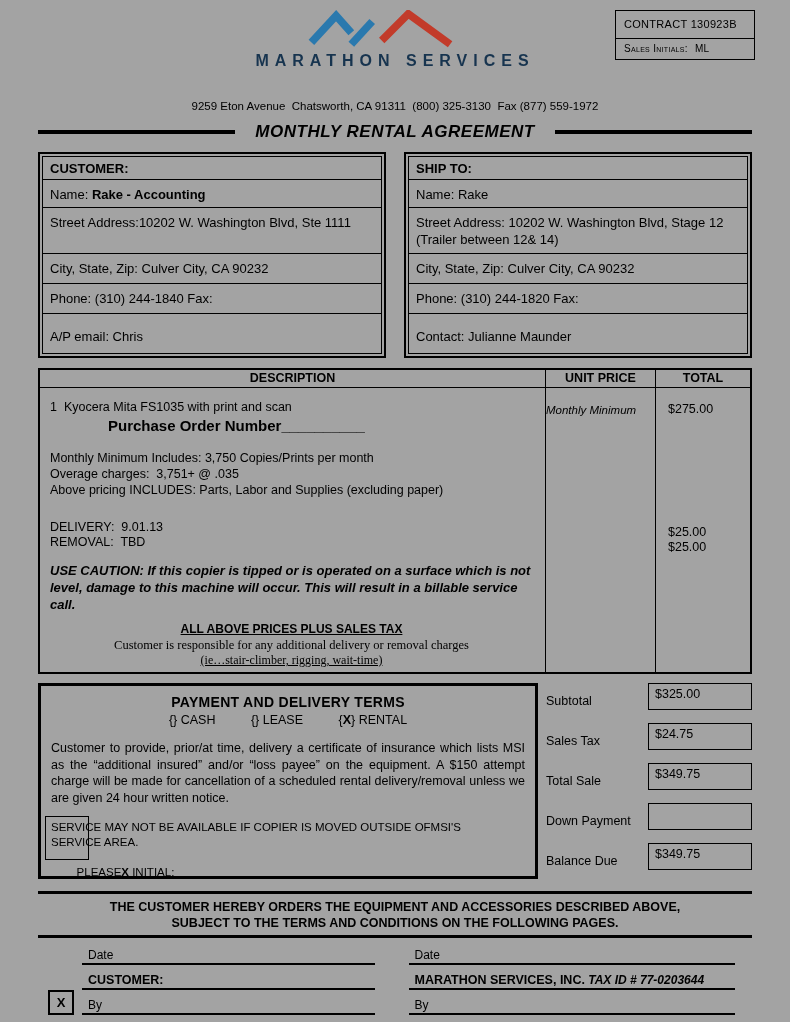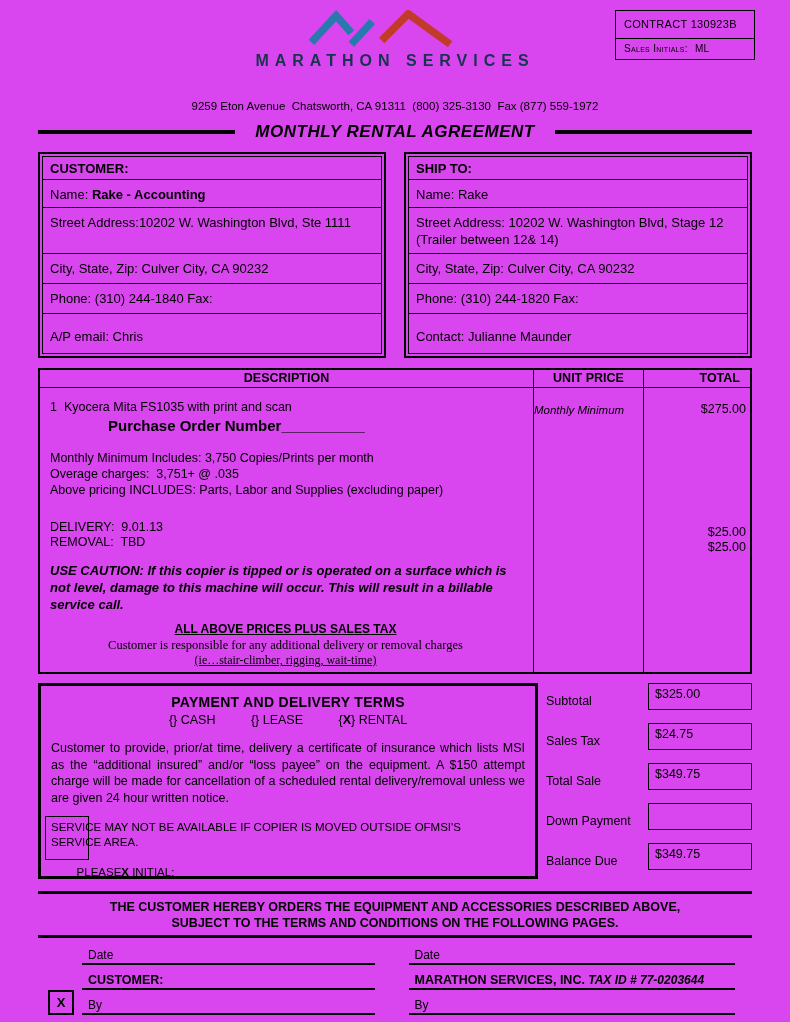--- a/index.html
+++ b/index.html
@@ -1,18 +1,18 @@
 <!DOCTYPE html>
 <html><head>
 <meta charset="utf-8">
 <style>
   * { margin:0; padding:0; box-sizing:border-box; }
   html,body { background:#fff; }
   .page {
-    position:relative; width:790px; height:1022px; background:#d946ef;
+    position:relative; width:790px; height:1022px; background:#a3a3a3;
     font-family:"Liberation Sans", sans-serif; color:#000; overflow:hidden;
   }
   .pre { white-space:pre-wrap; }
 
   
   .contract-box { position:absolute; top:10px; right:35px; width:140px; border:1px solid #000; font-size:11px; }
   .contract-number { padding:7px 8px 8px; border-bottom:1px solid #000; letter-spacing:.3px; }
   .sales-initials { padding:4px 8px 5px; font-size:10px; font-variant:small-caps; letter-spacing:.3px; }
   .si-value { font-variant:normal; margin-left:4px; }
 
@@ -38,21 +38,21 @@
   .info-field.f-city { min-height:30px; }
   .info-field.f-phone { min-height:30px; }
   .info-field.last { border-bottom:none; margin-top:auto; padding:14px 7px 8px; }
 
   
   .items-table { margin:10px 38px 0; border:2px solid #000; }
   .items-header { display:flex; border-bottom:1.5px solid #000; font-weight:bold; font-size:12.5px; text-align:center; }
   .items-header > div { padding:1px 10px 2px; }
   .col-desc { flex:1; }
   .col-unit { width:110px; border-left:1.5px solid #000; }
-  .col-total { width:107px; border-left:1.5px solid #000;text-align:right; }
+  .col-total { width:95px; border-left:1.5px solid #000; }
   .items-body { display:flex; min-height:256px; }
   .items-body .col-desc { padding:12px 12px 4px 10px; font-size:12.5px; }
   .line-item { line-height:15px; }
   .po-line { font-size:15px; font-weight:bold; margin:2px 0 0 58px; }
   .desc-block { margin-top:16px; line-height:16px; }
   .desc-block2 { margin-top:22px; line-height:15px; }
   .caution { margin-top:12px; font-size:13px; font-weight:bold; font-style:italic; line-height:17px; padding-right:2px; }
   .plus-tax { margin-top:9px; text-align:center; font-weight:bold; font-size:12px; text-decoration:underline; }
   .extra-charges { margin-top:2px; text-align:center; font-family:"Liberation Serif", serif; font-size:12.5px; }
   .extra-charges2 { text-align:center; font-family:"Liberation Serif", serif; font-size:12px; text-decoration:underline; }

